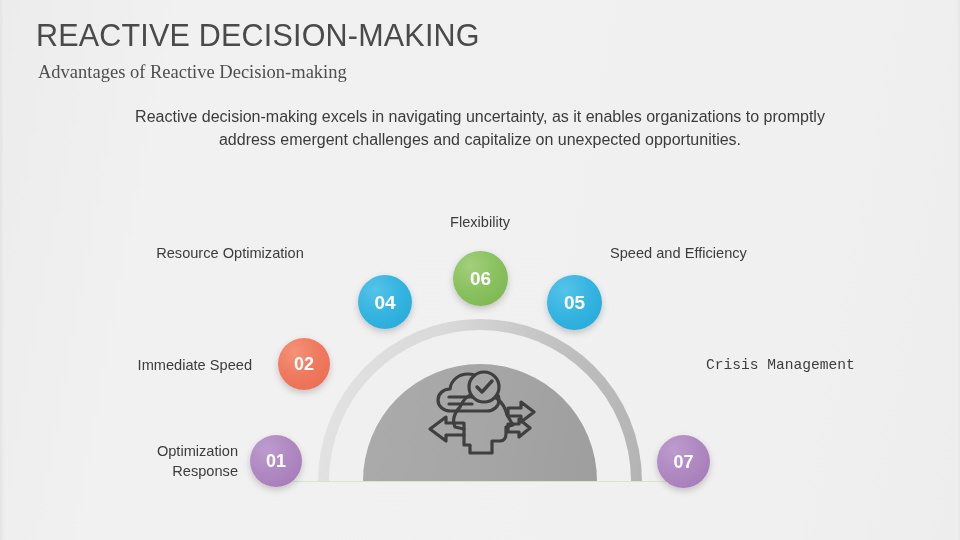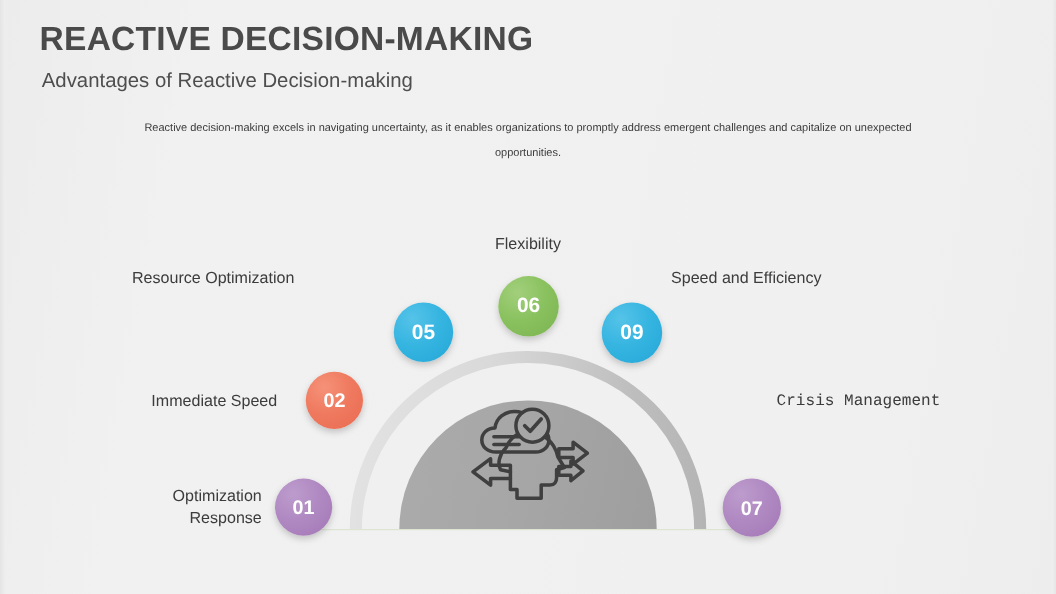--- a/index.html
+++ b/index.html
@@ -20,30 +20,30 @@
     background:linear-gradient(90deg,#e4e4e4,#efefef);
   }
   .slide::after{
     content:""; position:absolute; right:0; top:0; width:4px; height:100%;
     background:linear-gradient(270deg,#e6e6e6,#f0f0f0);
   }
 
   
   .title {
     position:absolute; left:36px; top:18px;
-    font-size:30.5px; font-weight:bold; letter-spacing:.2px;
+    font-size:30.5px; font-weight:normal; letter-spacing:.2px;
     color:#4a4a4a; white-space:nowrap;
   }
   .subtitle {
     position:absolute; left:38px; top:62px;
-    font-size:18.5px; font-weight:400; color:#4e4e4e; white-space:nowrap;
+    font-size:18.5px; font-weight:400; color:#4e4e4e; white-space:nowrap;font-family:Liberation Serif, serif;
   }
   .lead {
     position:absolute; left:120px; top:105px; width:720px;
-    text-align:center; font-size:10px; line-height:23px; color:#3b3b3b;
+    text-align:center; font-size:16px; line-height:23px; color:#3b3b3b;
   }
 
   
   .arch-wrap{
     position:absolute; left:318px; top:325px; width:324px; height:156px;
   }
   .arch-ring{
     position:absolute; left:0; bottom:0; width:324px; height:162px;
     border-radius:162px 162px 0 0;
     background:linear-gradient(95deg,#e3e3e3 0%, #d9d9d9 38%, #bdbdbd 78%, #b4b4b4 100%);
@@ -95,21 +95,21 @@
        background:radial-gradient(circle at 32% 27%, #bd9ccd 0%, #b089c2 45%, #a277b4 100%);text-align:center; }
 
   
   .label{
     position:absolute; font-size:14.6px; color:#3c3c3c; line-height:20px;
     white-space:nowrap;
   }
   .label.two{ white-space:normal; }
   .lb1{ left:110px; top:441px; width:128px; text-align:right; }
   .lb2{ left:60px;  top:355px; width:192px; text-align:right; }
-  .lb3{ left:120px; top:243px; width:220px; text-align:left; }
+  .lb3{ left:120px; top:243px; width:220px; text-align:center; }
   .lb4{ left:400px; top:212px; width:160px; text-align:center; }
   .lb5{ left:610px; top:243px; width:220px; text-align:left; }
   .lb6{ left:706px; top:355px; width:210px; text-align:left;font-family:Liberation Mono, monospace; }
   .lb7{ left:732px; top:441px; width:150px; text-align:left; }
 </style>
 </head>
 <body>
 
 <div class="slide">
 
@@ -141,23 +141,23 @@
       <polyline points="84,47 84,41 97,41 97,35 110,45 97,55 97,49 84,49"></polyline>
 
       <polyline points="84,63 84,57 95,57 95,52 106,61 95,70 95,65 84,65"></polyline>
 
       <polyline points="40,62 40,56 22,56 22,50 6,62 22,74 22,68 40,68"></polyline>
     </svg>
   </div>
 
   <div class="node n1">01</div>
   <div class="node n2">02</div>
-  <div class="node n3">05</div>
+  <div class="node n3">04</div>
   <div class="node n4">06</div>
-  <div class="node n5">09</div>
+  <div class="node n5">05</div>
   <div class="node n7">07</div>
 
   <div class="label two lb1">Optimization Response</div>
   <div class="label lb2">Immediate Speed</div>
   <div class="label lb3">Resource Optimization</div>
   <div class="label lb4">Flexibility</div>
   <div class="label lb5">Speed and Efficiency</div>
   <div class="label lb6">Crisis Management</div>
 
 </div>

